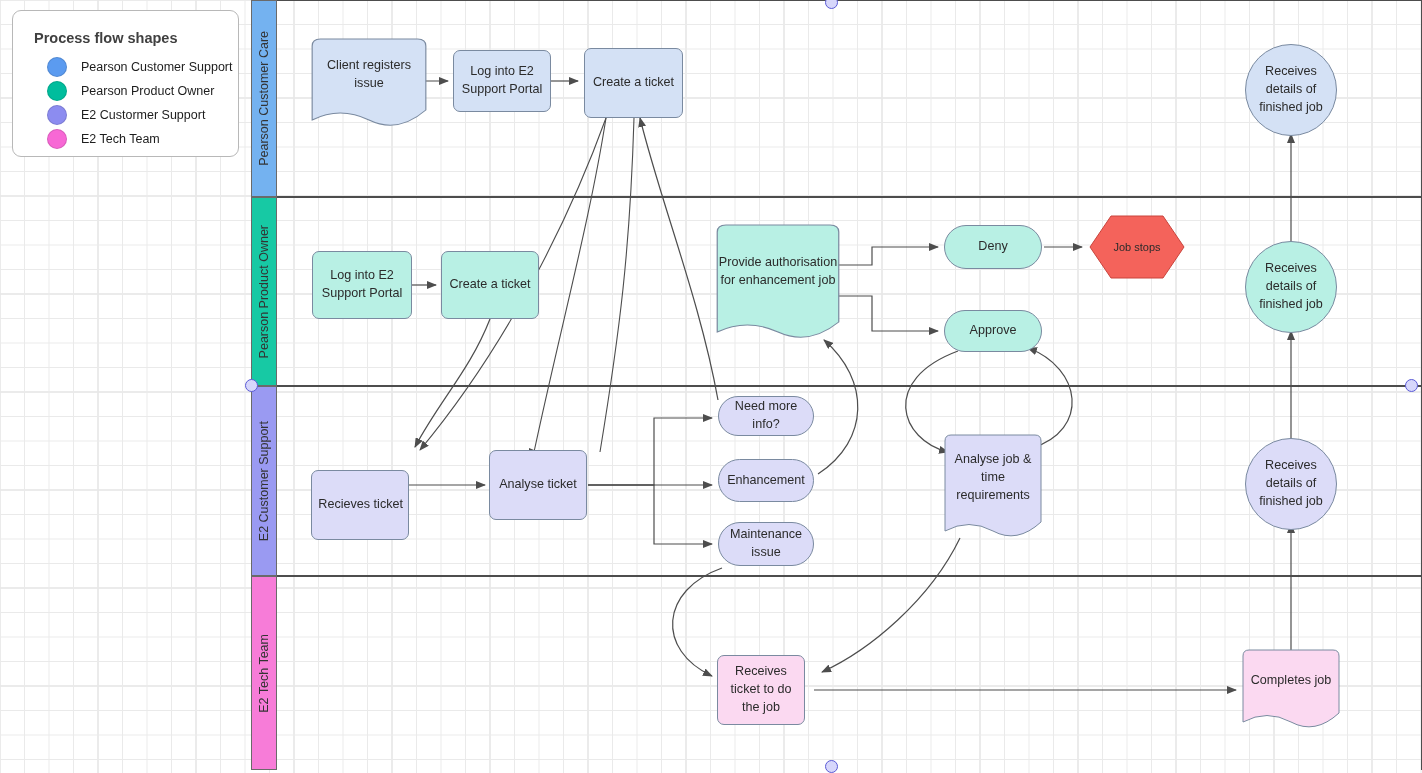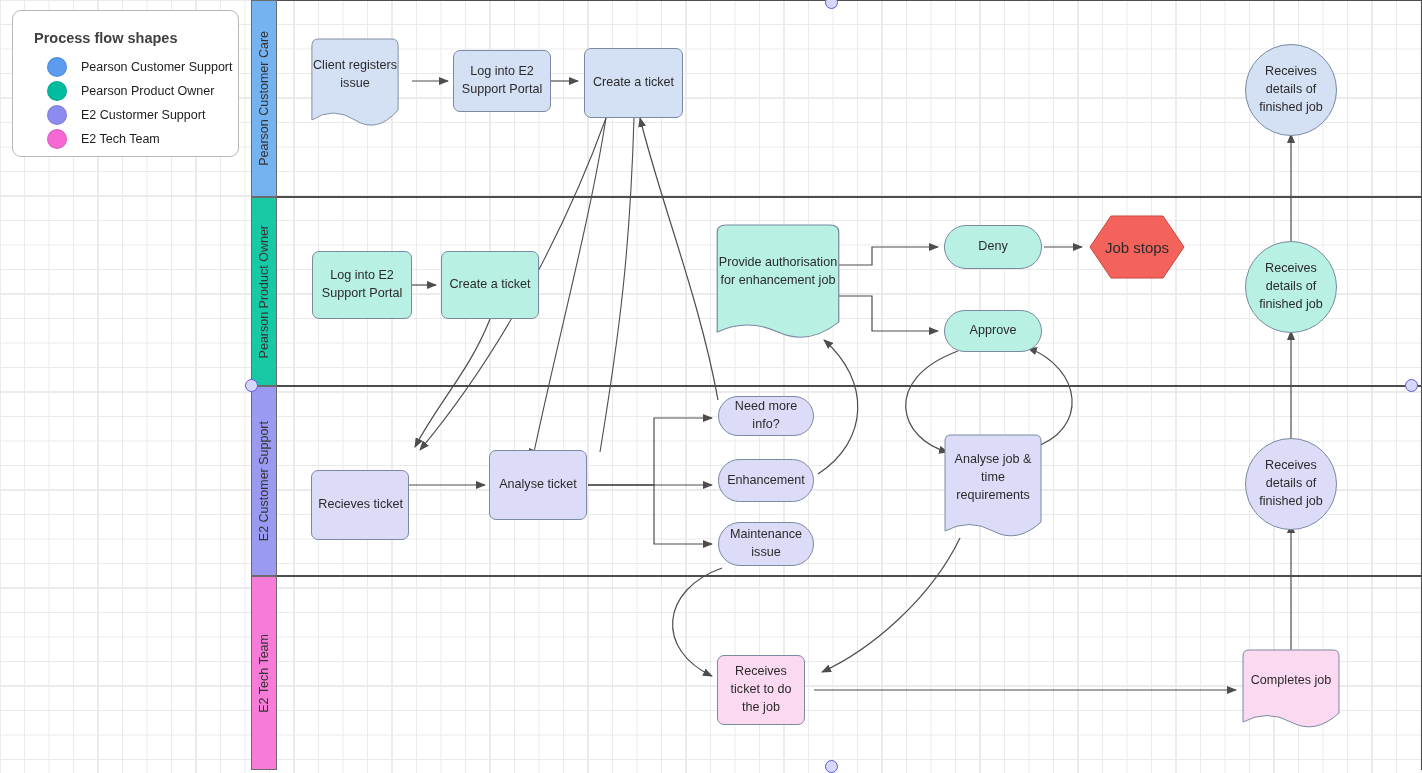--- a/index.html
+++ b/index.html
@@ -196,21 +196,21 @@
     <div class="lane-body"></div>
   </div>
 
   <div class="lane" style="top:576px; height:194px; width:1171px;">
     <div class="lane-header" style="background:#f77cd8;">
       <span>E2 Tech Team</span>
     </div>
     <div class="lane-body nb"></div>
   </div>
 
-  <div class="node doc" style="left:311px; top:38px; width:88px; height:90px;">
+  <div class="node doc" style="left:311px; top:38px; width:116px; height:90px;">
     <svg class="doc-svg" viewBox="0 0 100 90" preserveAspectRatio="none">
       <path d="M1,8 Q1,1 8,1 L92,1 Q99,1 99,8 L99,72 Q75,96 50,82 Q25,68 1,82 Z" fill="#d4e1f5" stroke="#7a8aa0" stroke-width="1"></path>
     </svg>
     <div class="doc-txt" style="height:74px;">Client registers issue</div>
   </div>
 
   <div class="node rect" style="left:453px; top:50px; width:98px; height:62px; background:#d4e1f5;">
     <span>Log into E2 Support Portal</span>
   </div>
 
@@ -238,21 +238,21 @@
   </div>
 
   <div class="node stadium" style="left:944px; top:310px; width:98px; height:42px; background:#b8f0e4;">
     <span>Approve</span>
   </div>
 
   <div class="hexwrap" style="left:1089px; top:215px; width:96px; height:64px;">
     <svg viewBox="0 0 96 64" style="width:96px;height:64px;">
       <polygon points="22,1 74,1 95,32 74,63 22,63 1,32" fill="#f4635b" stroke="#c9443c" stroke-width="1"></polygon>
     </svg>
-    <div style="position:absolute;left:0;top:0;width:96px;height:64px;display:flex;align-items:center;justify-content:center;font-size:15px;color:#2b2b2b;">Job stops</div>
+    <div style="position:absolute;left:0;top:0;width:96px;height:64px;display:flex;align-items:center;justify-content:center;font-size:11px;color:#2b2b2b;">Job stops</div>
   </div>
 
   <div class="node rect" style="left:311px; top:470px; width:98px; height:70px; background:#dcdcf8;justify-content:flex-end;">
     <span>Recieves ticket</span>
   </div>
 
   <div class="node rect" style="left:489px; top:450px; width:98px; height:70px; background:#dcdcf8;">
     <span>Analyse ticket</span>
   </div>
 

